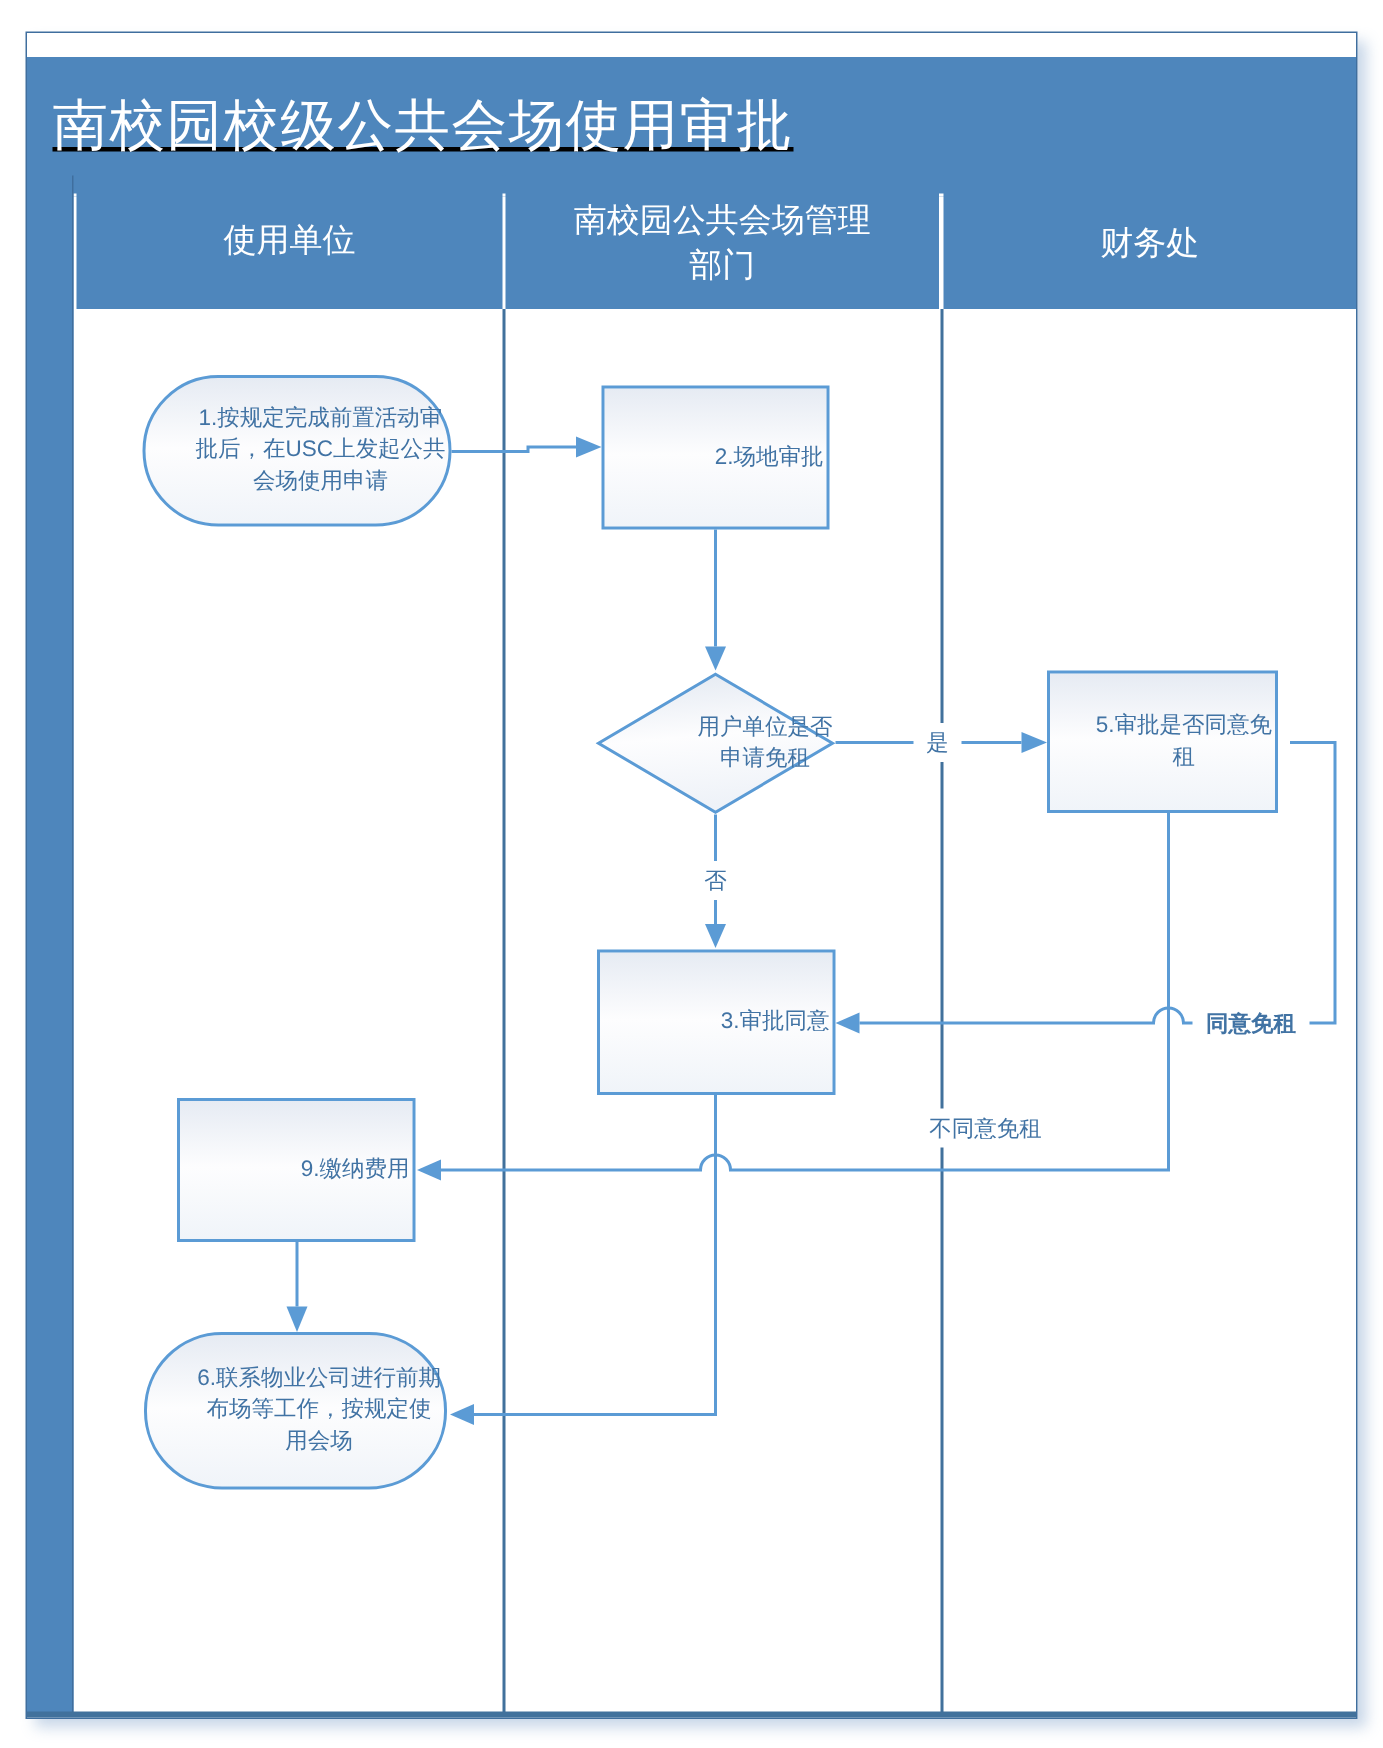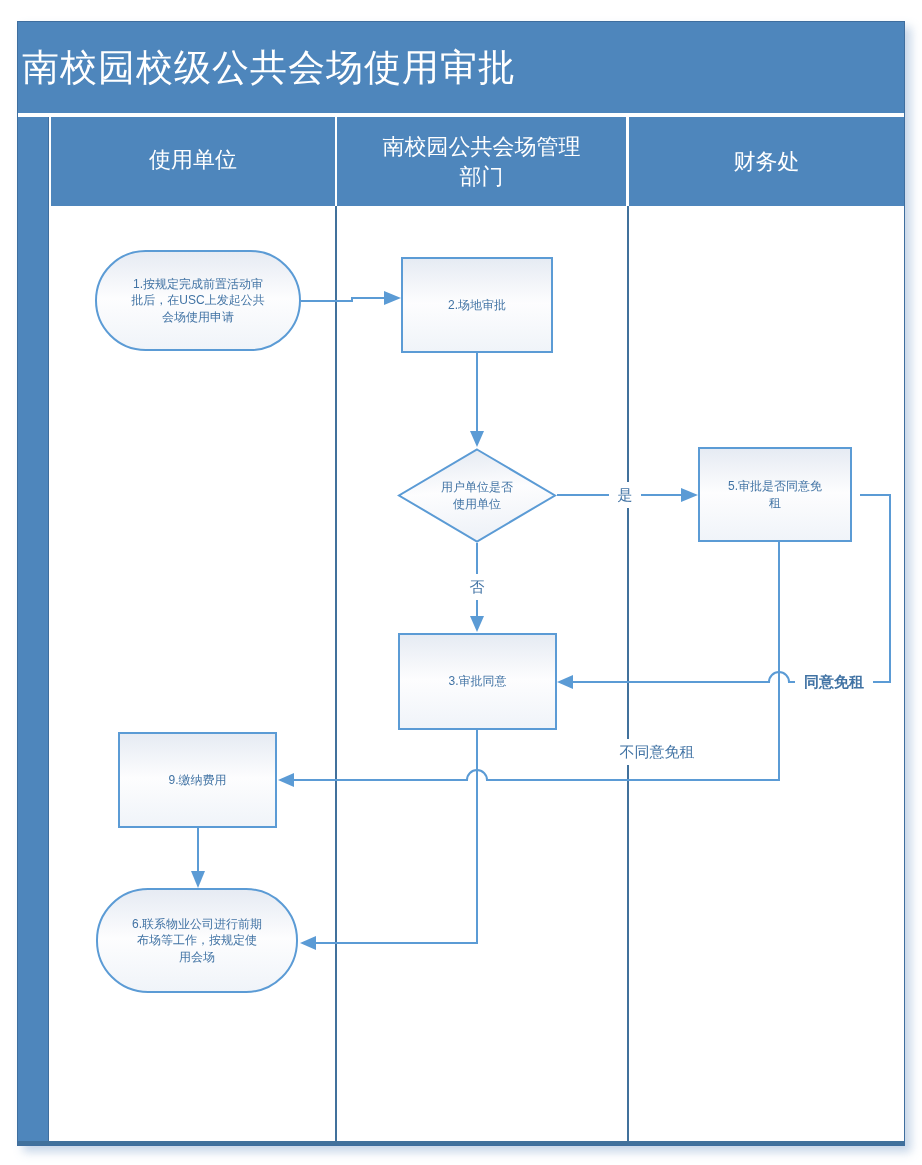--- a/index.html
+++ b/index.html
@@ -7,23 +7,23 @@
     position:relative;width:922px;height:1165px;background:#ffffff;
     font-family:"Liberation Sans",sans-serif;overflow:hidden;
   }
   
   .frame{
     position:absolute;left:17px;top:21px;width:888px;height:1125px;
     background:#ffffff;border:1px solid #3f6e9e;box-sizing:border-box;
     box-shadow:6px 6px 9px rgba(130,165,205,.45);
   }
   .title-bar{
-    position:absolute;left:0;top:0;width:886px;height:93px;background:#4e86bc;
+    position:absolute;left:0;top:16px;width:886px;height:93px;background:#4e86bc;
     border-bottom:2px solid #ffffff;display:flex;align-items:center;
-    padding-left:4px;box-sizing:border-box;
+    padding-left:17px;box-sizing:border-box;text-decoration:underline;
   }
   .title-text{color:#ffffff;font-size:37px;letter-spacing:1px;white-space:nowrap;}
   .left-bar{
     position:absolute;left:0;top:95px;width:31px;height:1026px;
     background:#4e86bc;border-right:1px solid #3f6e9e;box-sizing:border-box;
   }
   .hcell{
     position:absolute;top:95px;height:89px;background:#4e86bc;
     display:flex;align-items:center;justify-content:center;text-align:center;
     color:#ffffff;font-size:22px;line-height:1.32;white-space:pre-line;
@@ -39,22 +39,22 @@
   
   .connectors{position:absolute;left:0;top:0;width:922px;height:1165px;z-index:5;}
   .connectors path{stroke:#5b9bd5;stroke-width:2;fill:none;}
   .connectors polygon{fill:#5b9bd5;stroke:none;}
 
   
   .node{
     position:absolute;z-index:7;box-sizing:border-box;
     border:2px solid #5b9bd5;
     background:linear-gradient(180deg,#e6ebf3 0%,#fdfdfe 48%,#f0f4f9 100%);
-    display:flex;align-items:center;justify-content:center;text-align:center;
-    color:#4173a4;font-size:12px;line-height:1.38;
+    display:flex;align-items:center;justify-content:flex-end;text-align:center;
+    color:#4173a4;font-size:15px;line-height:1.38;
   }
   .node .node-text{white-space:pre-line;padding:2px;}
   .terminator{border-radius:52px;}
   .decision{border:none;background:none;}
   .decision svg{position:absolute;left:0;top:0;width:100%;height:100%;}
   .decision .node-text{position:relative;z-index:1;}
 
   
   .edge-label{
     position:absolute;z-index:6;background:#ffffff;color:#4173a4;
@@ -132,21 +132,21 @@
       <defs>
         <linearGradient id="diaGrad" x1="0" y1="0" x2="0.15" y2="1">
           <stop offset="0" stop-color="#e2e8f1"></stop>
           <stop offset="0.5" stop-color="#fdfdfe"></stop>
           <stop offset="1" stop-color="#eef2f8"></stop>
         </linearGradient>
       </defs>
       <polygon points="80,1.5 158,47.5 80,93.5 2,47.5" fill="url(#diaGrad)" stroke="#5b9bd5" stroke-width="2"></polygon>
     </svg>
     <div class="node-text">用户单位是否
-使用单位</div>
+申请免租</div>
   </div>
 
   <div class="node" style="left:698px;top:447px;width:154px;height:95px;">
     <div class="node-text">5.审批是否同意免
 租</div>
   </div>
 
   <div class="node" style="left:398px;top:633px;width:159px;height:97px;">
     <div class="node-text">3.审批同意</div>
   </div>

